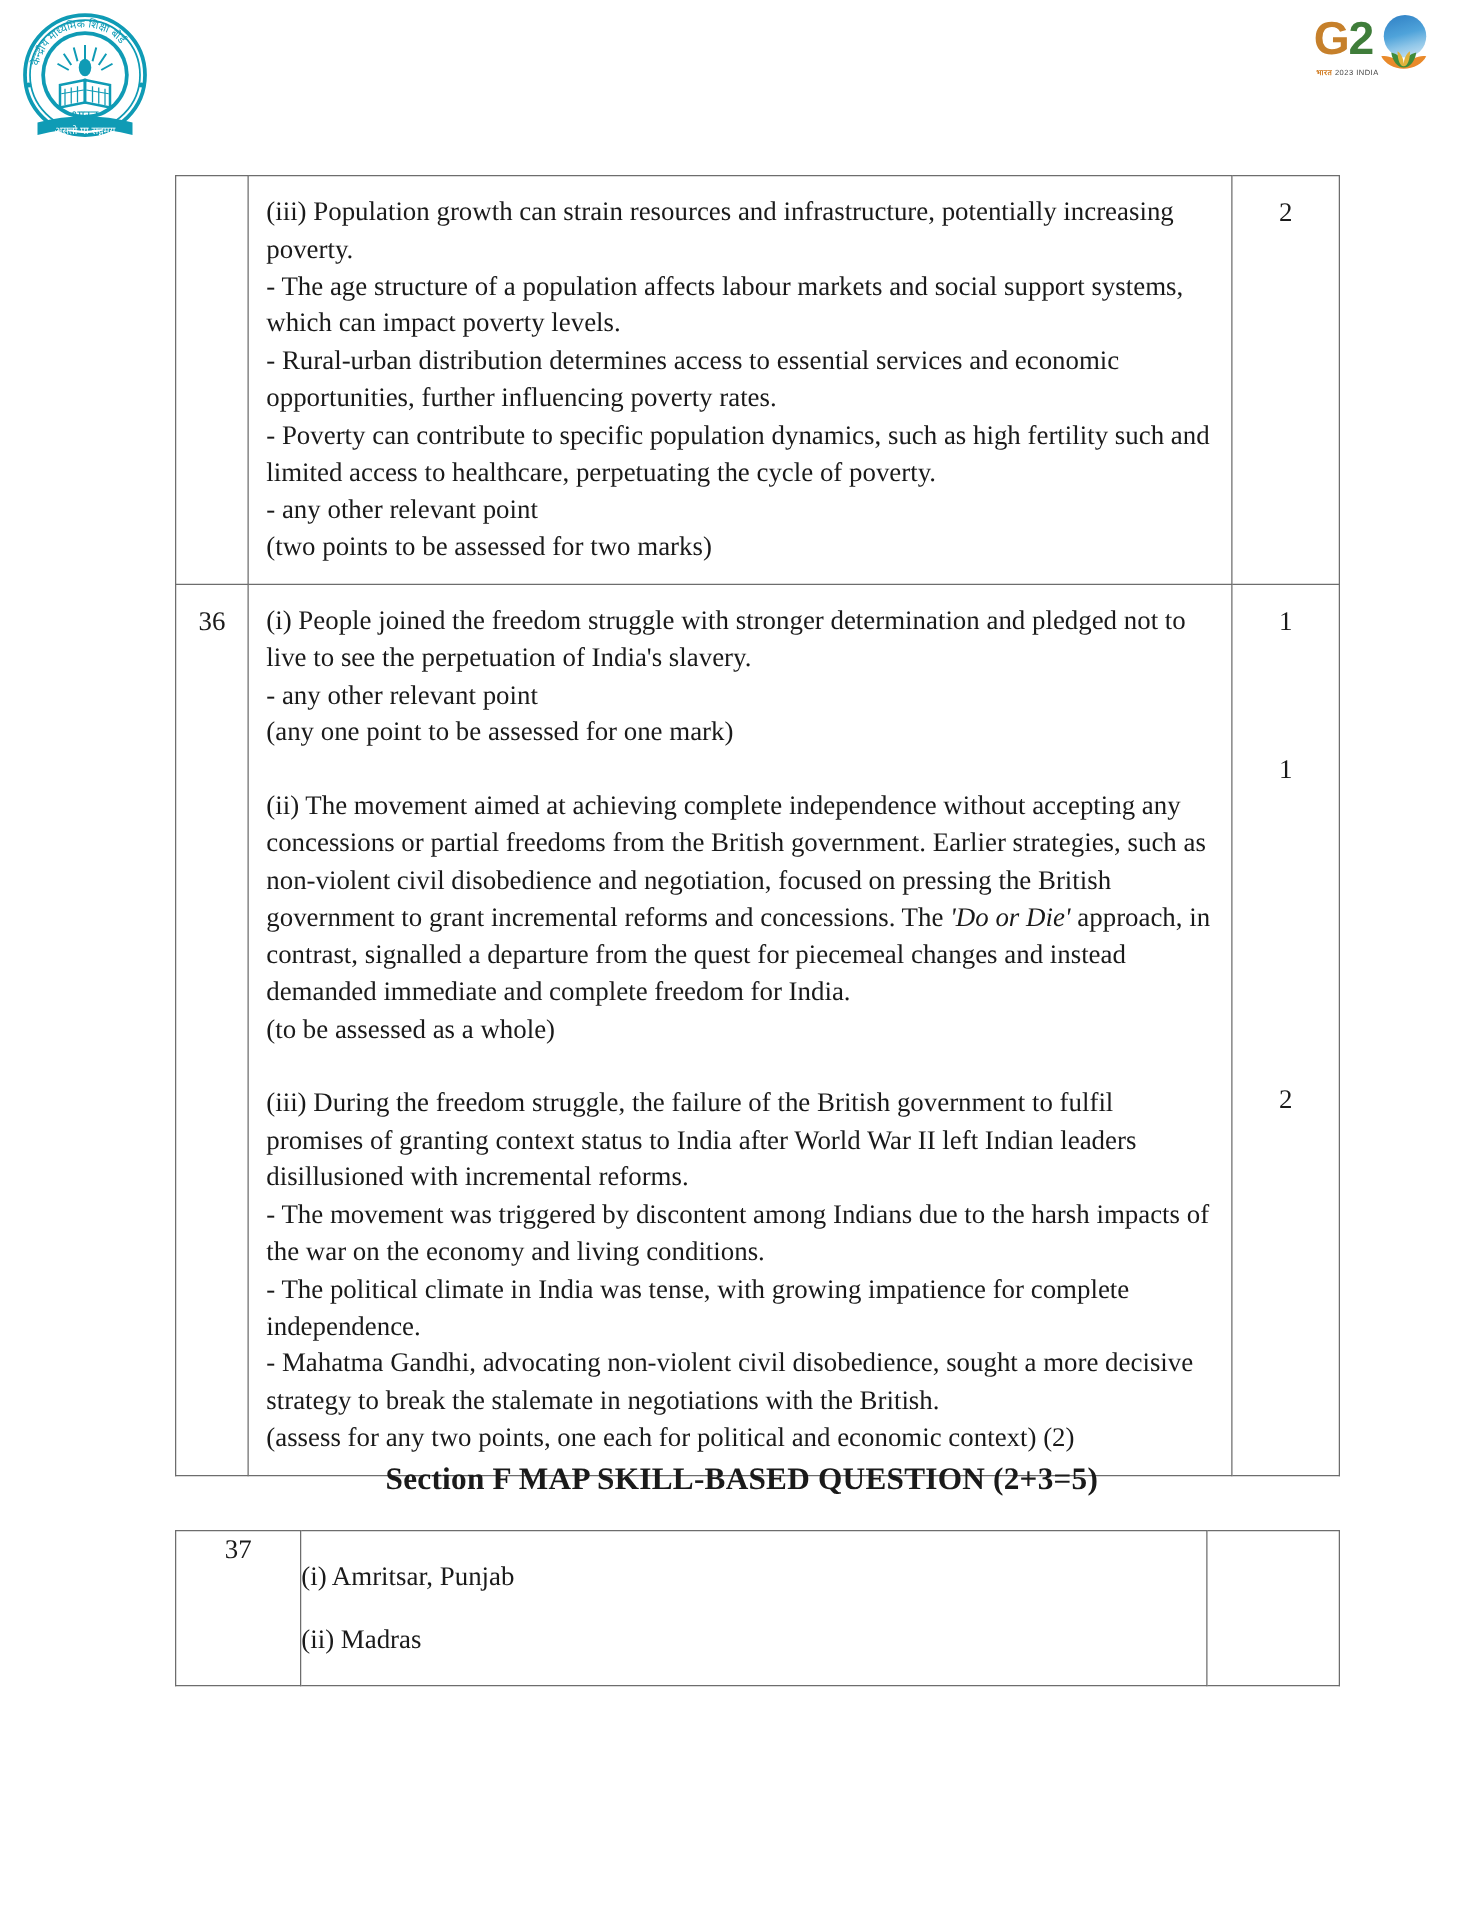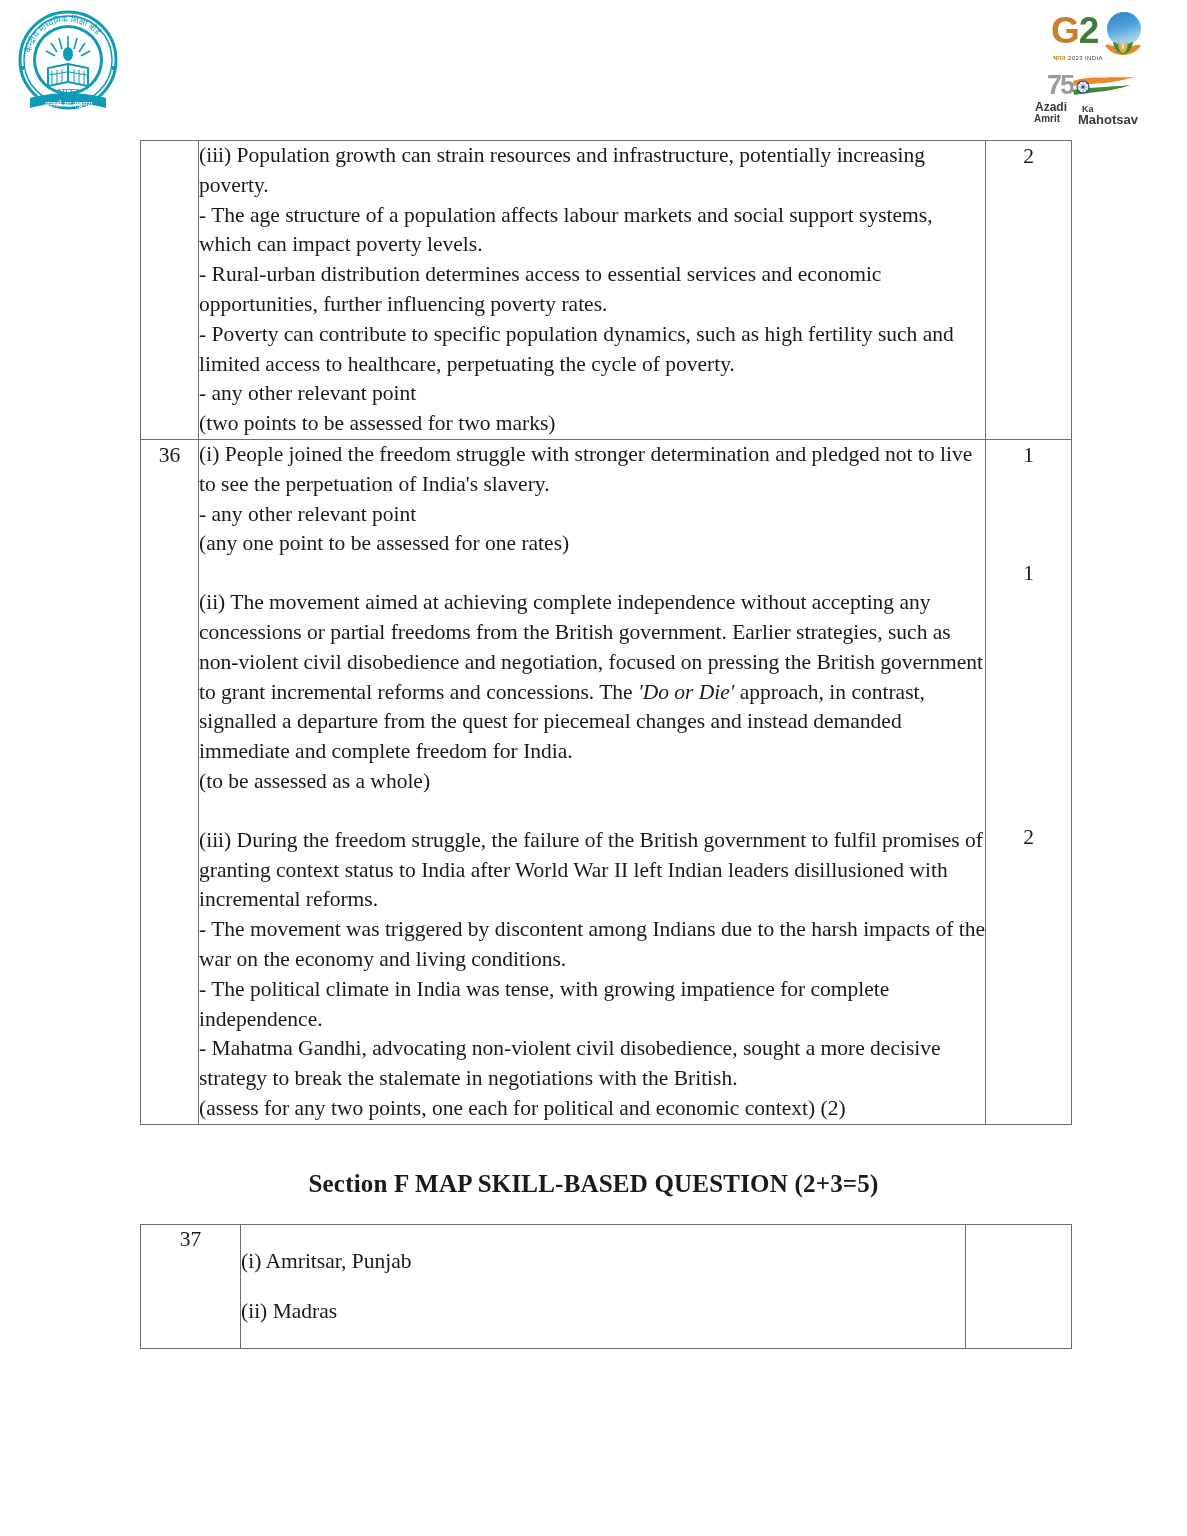--- a/index.html
+++ b/index.html
@@ -153,21 +153,21 @@
     position: absolute;
     left: 140px;
     top: 140px;
     width: 931px;
     border-collapse: collapse;
     table-layout: fixed;
   }
   .answer-table td {
     border: 1.2px solid #6d6d6d;
     vertical-align: top;
-    padding: 0;
+    padding: 14px;
   }
   .col-qno   { width: 58px; }
   .col-body  { width: 787px; }
   .col-marks { width: 86px; }
 
   .qno {
     text-align: center;
     font-size: 21.5px;
     line-height: 30px;
     padding-top: 6px;
@@ -285,40 +285,20 @@
       <div class="g20-text"><span class="g20-g">G</span><span class="g20-2">2</span></div>
       <div class="g20-globe"></div>
       <svg class="g20-lotus" viewBox="0 0 48 22">
         <path d="M24 21 C16 21 9 17 6 11 C12 10 18 13 24 18 C30 13 36 10 42 11 C39 17 32 21 24 21 Z" fill="#e98a2b"></path>
         <path d="M24 20 C19 20 15 15 14 8 C19 9 23 13 24 18 C25 13 29 9 34 8 C33 15 29 20 24 20 Z" fill="#3f8b3a"></path>
         <path d="M24 19 C21 19 19 14 19 7 C22 9 24 13 24 18 C24 13 26 9 29 7 C29 14 27 19 24 19 Z" fill="#e0b23b"></path>
       </svg>
       <div class="g20-sub"><span class="devan">भारत</span> <span>2023 INDIA</span></div>
     </div>
 
-    <div class="azadi">
-      <div class="azadi-75">75</div>
-      <svg class="azadi-flag" viewBox="0 0 66 22">
-        <path d="M2 5 C16 0 34 2 64 1 C40 8 20 8 3 11 Z" fill="#e98a2b"></path>
-        <path d="M2 10 C18 7 38 7 62 5 C40 12 20 12 3 15 Z" fill="#ffffff"></path>
-        <path d="M2 14 C18 11 38 11 60 9 C40 16 20 16 3 19 Z" fill="#3f8b3a"></path>
-        <circle cx="12" cy="11" r="6" fill="#ffffff" stroke="#2b4a8b" stroke-width="1.2"></circle>
-        <circle cx="12" cy="11" r="1.6" fill="#2b4a8b"></circle>
-        <g stroke="#2b4a8b" stroke-width="0.5">
-          <line x1="12" y1="5" x2="12" y2="17"></line>
-          <line x1="6" y1="11" x2="18" y2="11"></line>
-          <line x1="7.8" y1="6.8" x2="16.2" y2="15.2"></line>
-          <line x1="16.2" y1="6.8" x2="7.8" y2="15.2"></line>
-        </g>
-      </svg>
-      <div class="azadi-txt1">Azadi</div>
-      <div class="azadi-txt2">Ka</div>
-      <div class="azadi-txt3">Amrit</div>
-      <div class="azadi-txt4">Mahotsav</div>
-    </div>
 
   </div>
 </div>
 
 <table class="answer-table">
   <colgroup>
     <col class="col-qno">
       <col class="col-body">
       <col class="col-marks">
   </colgroup>
@@ -335,21 +315,21 @@
         <p>(two points to be assessed for two marks)</p>
       </td>
       <td class="marks">2</td>
     </tr>
 
     <tr>
       <td class="qno">36</td>
       <td class="cell-body">
         <p>(i) People joined the freedom struggle with stronger determination and pledged not to live to see the perpetuation of India's slavery.</p>
         <p>- any other relevant point</p>
-        <p>(any one point to be assessed for one rates)</p>
+        <p>(any one point to be assessed for one mark)</p>
         <span class="gap"></span>
         <p><span>(ii) The movement aimed at achieving complete independence without accepting any concessions or partial freedoms from the British government. Earlier strategies, such as non-violent civil disobedience and negotiation, focused on pressing the British government to grant incremental reforms and concessions. The </span><span class="italic">'Do or Die'</span><span> approach, in contrast, signalled a departure from the quest for piecemeal changes and instead demanded immediate and complete freedom for India.</span></p>
         <p>(to be assessed as a whole)</p>
         <span class="gap"></span>
         <p>(iii) During the freedom struggle, the failure of the British government to fulfil promises of granting context status to India after World War II left Indian leaders disillusioned with incremental reforms.</p>
         <p>- The movement was triggered by discontent among Indians due to the harsh impacts of the war on the economy and living conditions.</p>
         <p>- The political climate in India was tense, with growing impatience for complete independence.</p>
         <p>-  Mahatma Gandhi, advocating non-violent civil disobedience, sought a more decisive strategy to break the stalemate in negotiations with the British.</p>
         <p>(assess for any two points, one each for political and economic context) (2)</p>
       </td>

